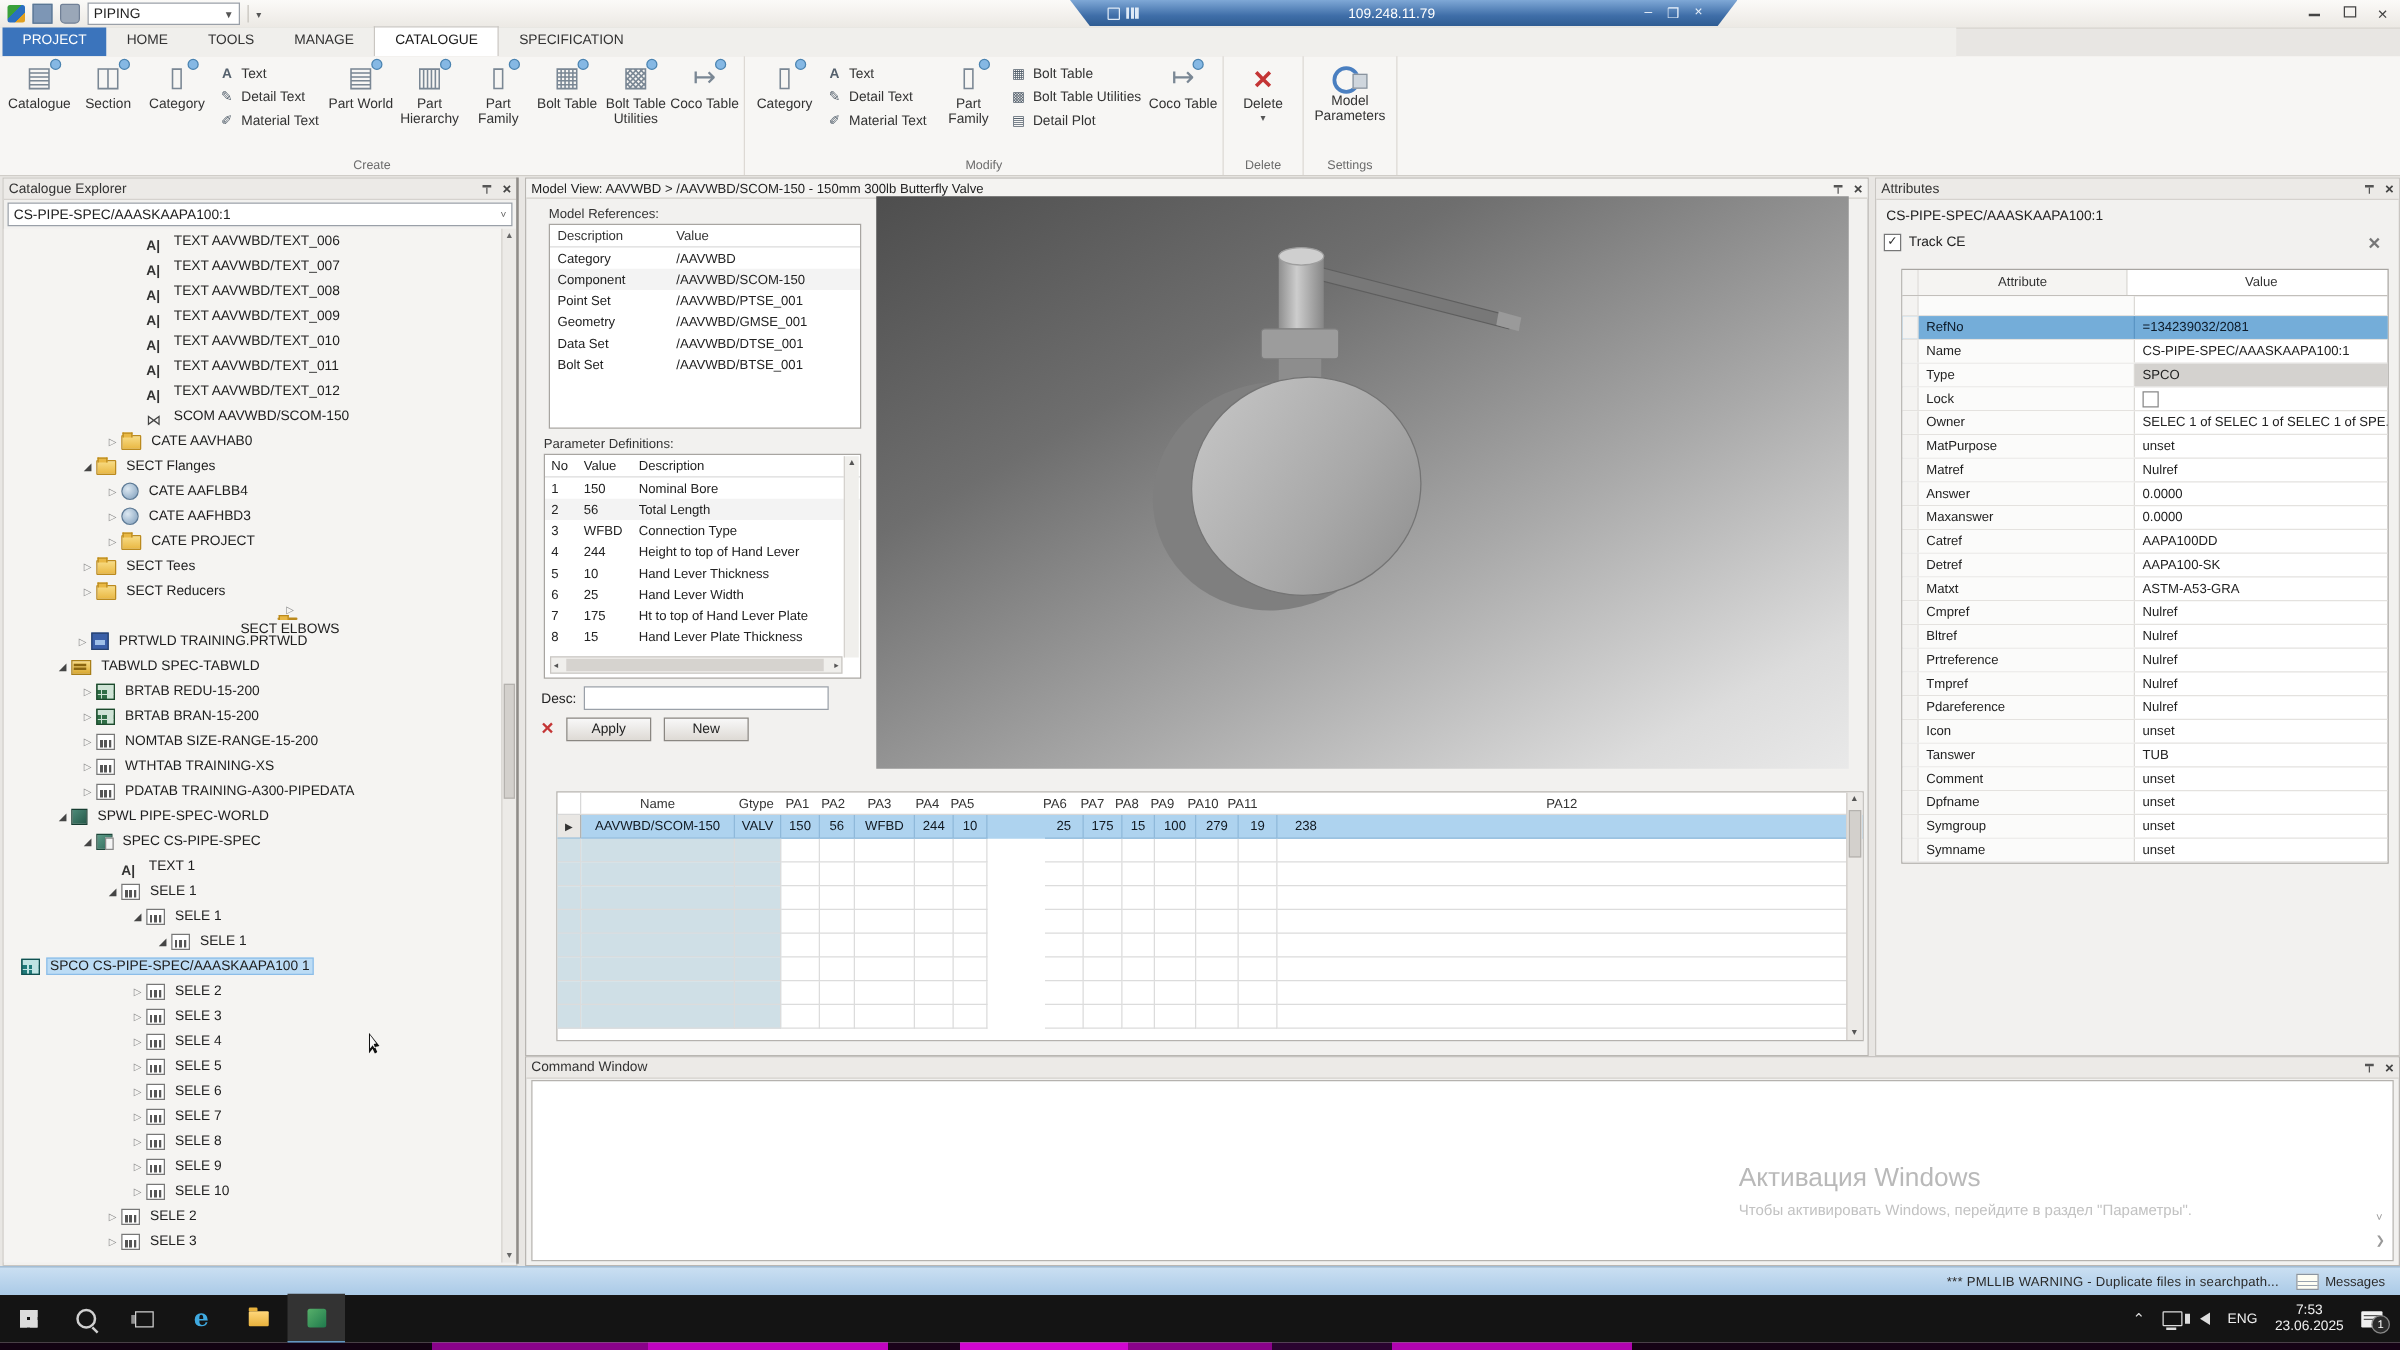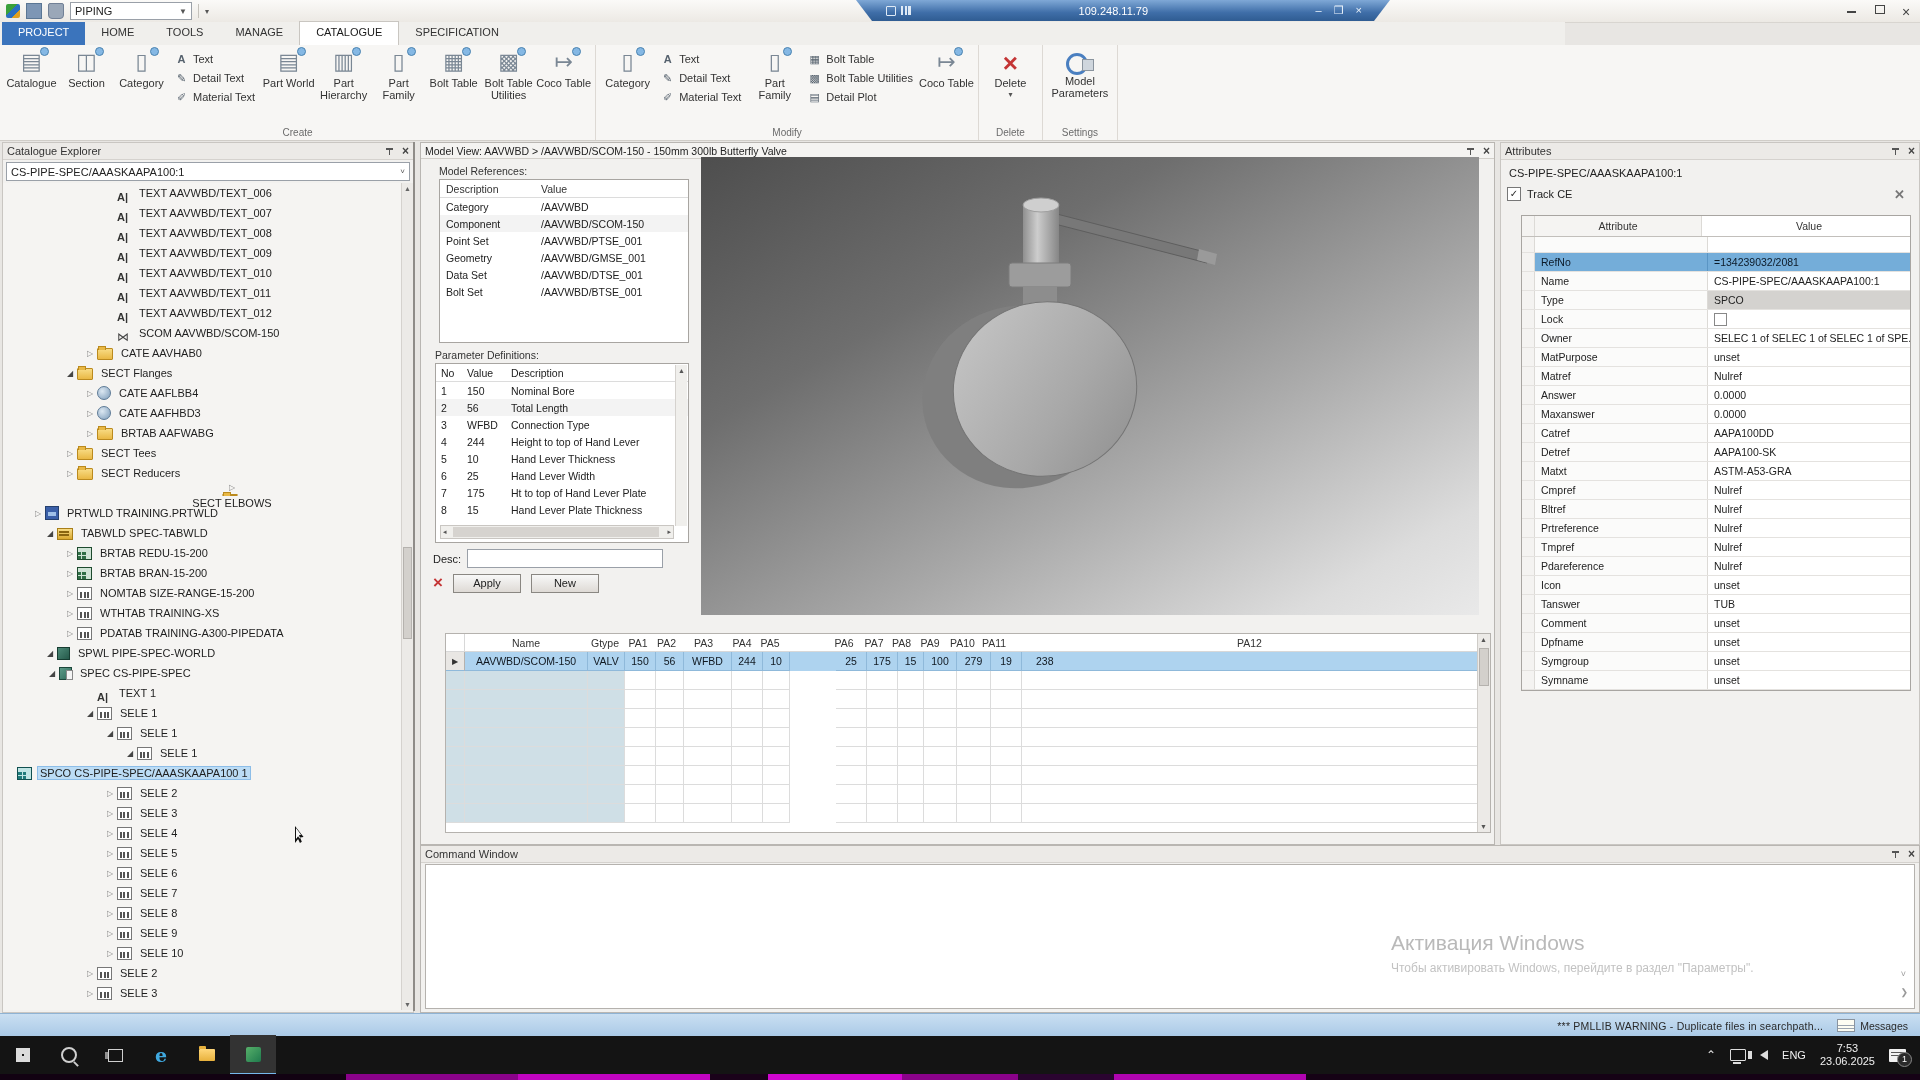--- a/index.html
+++ b/index.html
@@ -496,42 +496,42 @@
 
       <div class="trow" style="padding-left: 80px;">
         <span class="texp ex-c"></span>
         <span class="tico ic-cate"></span>
         <span class="tlabel">CATE AAFHBD3</span>
       </div>
 
       <div class="trow" style="padding-left: 80px;">
         <span class="texp ex-c"></span>
         <span class="tico ic-folder"></span>
-        <span class="tlabel">BRTAB AAFWABG</span>
+        <span class="tlabel">CATE PROJECT</span>
       </div>
 
       <div class="trow" style="padding-left: 60px;">
         <span class="texp ex-c"></span>
         <span class="tico ic-folder"></span>
         <span class="tlabel">SECT Tees</span>
       </div>
 
       <div class="trow" style="padding-left: 60px;">
         <span class="texp ex-c"></span>
         <span class="tico ic-folder"></span>
         <span class="tlabel">SECT Reducers</span>
       </div>
 
       <div class="trow" style="padding-left: 60px; flex-direction: column;">
         <span class="texp ex-c"></span>
         <span class="tico ic-folder"></span>
         <span class="tlabel">SECT ELBOWS</span>
       </div>
 
-      <div class="trow" style="padding-left: 28px;">
+      <div class="trow" style="padding-left: 56px;">
         <span class="texp ex-c"></span>
         <span class="tico ic-prtwld"></span>
         <span class="tlabel">PRTWLD TRAINING.PRTWLD</span>
       </div>
 
       <div class="trow" style="padding-left: 40px;">
         <span class="texp ex-e"></span>
         <span class="tico ic-tabwld"></span>
         <span class="tlabel">TABWLD SPEC-TABWLD</span>
       </div>
@@ -565,21 +565,21 @@
         <span class="tico ic-seltab"></span>
         <span class="tlabel">PDATAB TRAINING-A300-PIPEDATA</span>
       </div>
 
       <div class="trow" style="padding-left: 40px;">
         <span class="texp ex-e"></span>
         <span class="tico ic-spwl"></span>
         <span class="tlabel">SPWL PIPE-SPEC-WORLD</span>
       </div>
 
-      <div class="trow" style="padding-left: 42px;">
+      <div class="trow" style="padding-left: 60px;">
         <span class="texp ex-e"></span>
         <span class="tico ic-spec"></span>
         <span class="tlabel">SPEC CS-PIPE-SPEC</span>
       </div>
 
       <div class="trow" style="padding-left: 80px;">
         <span class="texp"></span>
         <span class="tico ic-text"></span>
         <span class="tlabel">TEXT 1</span>
       </div>

